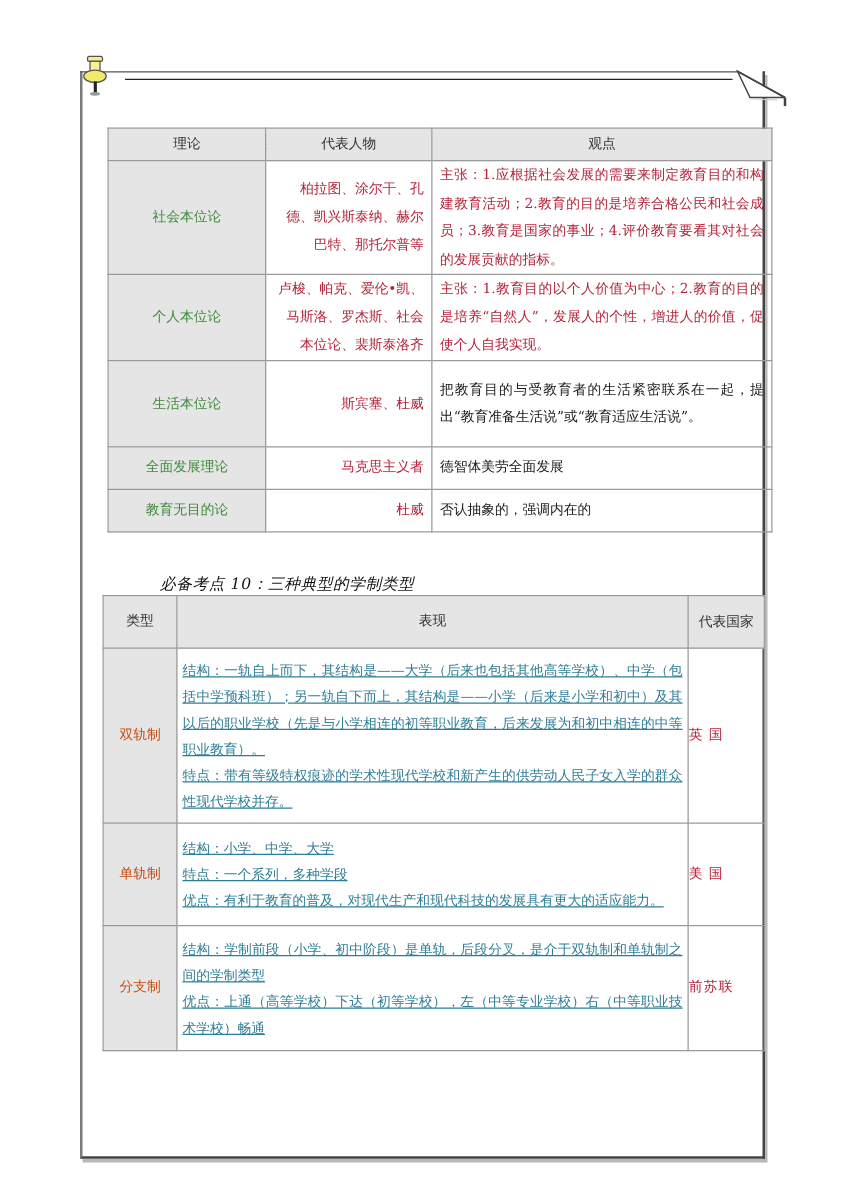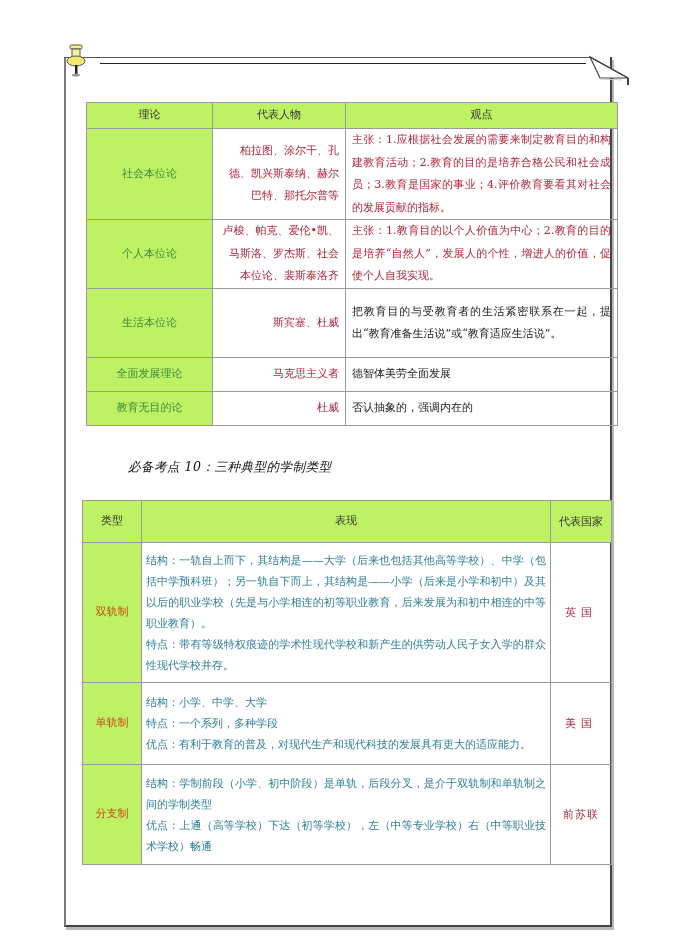--- a/index.html
+++ b/index.html
@@ -27,33 +27,33 @@
     position: absolute; font-size: 12.5px; color: #111; letter-spacing: 0.5px;
   }
   #title1 { left: 105px; top: 85px; margin-top: 28px; }
   #title2 { left: 128px; top: 459px; font-style: italic; }
 
   table { position: absolute; border-collapse: collapse; table-layout: fixed; }
   td, th {
     border: 1px solid #9a9a9a; font-weight: normal; padding: 0; vertical-align: middle;
     font-size: 11px; line-height: 22.5px;
   }
-  .yellow { background: #bef264; }
+  .yellow { background: #e5e5e5; }
   .hdr { text-align: center; color: #333; }
   .theory { text-align: center; color: #3f8a3c; }
   .people { text-align: right; color: #b3243a; padding: 0 6px; }
   .view-red { color: #b3243a; padding: 0 6px; text-align: justify; }
   .view-black { color: #1a1a1a; padding: 0 6px; text-align: justify; }
 
   #table1 { left: 86px; top: 102px; width: 531px; }
-  #table2 { left: 82px; top: 500px; width: 529px; }
+  #table2 { left: 82px; top: 476px; width: 529px; }
   .type { text-align: center; color: #c64a10; margin-left: 16px; }
-  .desc { color: #2f7e97; padding: 4px 4px; line-height: 21px; text-align: justify; }
+  .desc { color: #2f7e97; padding: 4px 4px; line-height: 21px; text-align: justify; text-decoration: underline; }
   .desc div { margin: 0; }
-  .country { text-align: center; color: #b3243a; letter-spacing: 5px; font-family: Liberation Serif, serif; }
+  .country { text-align: left; color: #b3243a; letter-spacing: 5px; }
 </style>
 </head>
 <body>
 
 <div class="page-frame"></div>
 <div class="top-edge"></div>
 <div class="top-rule"></div>
 
 <svg class="corner-fold" viewBox="0 0 44 30">
   <polygon points="2,2 12,23 40,23" fill="#fff" stroke="#444" stroke-width="1.2"></polygon>

